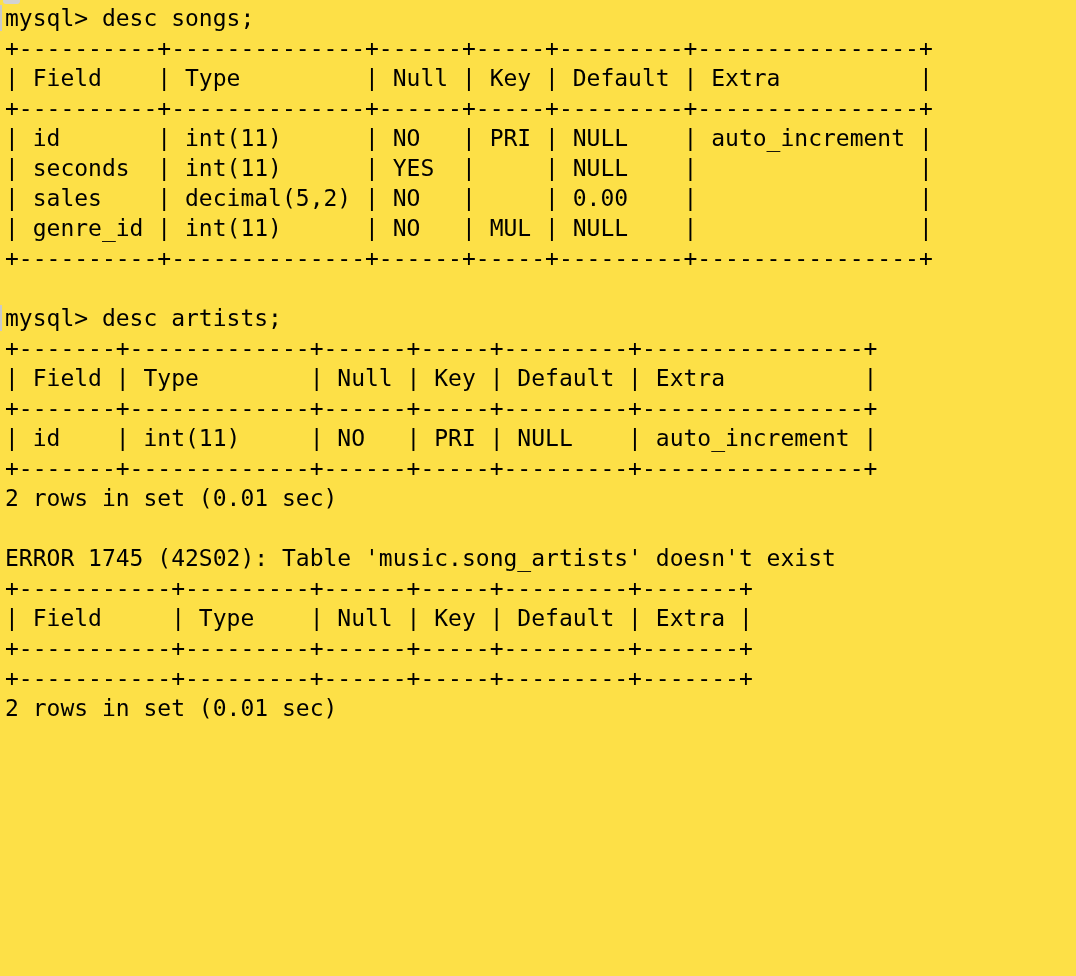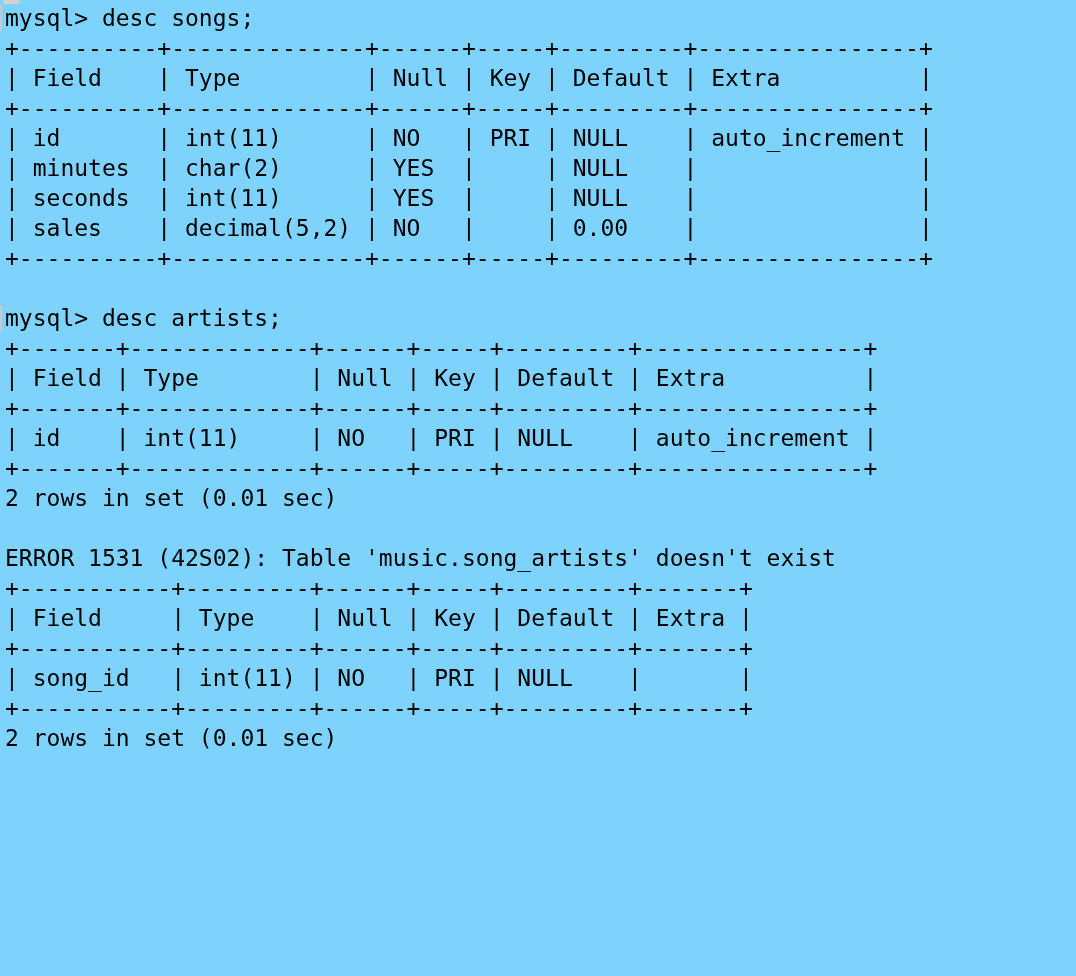--- a/index.html
+++ b/index.html
@@ -4,21 +4,21 @@
 <style>
   html, body {
     margin: 0;
     padding: 0;
     background: #ffffff;
   }
   .terminal {
     position: relative;
     width: 1076px;
     height: 976px;
-    background: #7dd3fc;
+    background: #fde047;
     font-family: "DejaVu Sans Mono", "Liberation Mono", monospace;
     font-size: 23px;
     line-height: 30px;
     color: #000000;
     padding-top: 3px;
     box-sizing: border-box;
     overflow: hidden;
     cursor: text;
   }
   .line {
@@ -52,33 +52,32 @@
 </head>
 <body>
 
 <div class="terminal" id="terminal">
   <div class="top-artifact"></div>
 <div class="line prompt">mysql&gt; desc songs;</div>
     <div class="line">+----------+--------------+------+-----+---------+----------------+</div>
     <div class="line">| Field    | Type         | Null | Key | Default | Extra          |</div>
     <div class="line">+----------+--------------+------+-----+---------+----------------+</div>
     <div class="line">| id       | int(11)      | NO   | PRI | NULL    | auto_increment |</div>
-    <div class="line">| minutes  | char(2)      | YES  |     | NULL    |                |</div>
     <div class="line">| seconds  | int(11)      | YES  |     | NULL    |                |</div>
     <div class="line">| sales    | decimal(5,2) | NO   |     | 0.00    |                |</div>
+    <div class="line">| genre_id | int(11)      | NO   | MUL | NULL    |                |</div>
     <div class="line">+----------+--------------+------+-----+---------+----------------+</div>
     <div class="line"></div>
     <div class="line prompt">mysql&gt; desc artists;</div>
     <div class="line">+-------+-------------+------+-----+---------+----------------+</div>
     <div class="line">| Field | Type        | Null | Key | Default | Extra          |</div>
     <div class="line">+-------+-------------+------+-----+---------+----------------+</div>
     <div class="line">| id    | int(11)     | NO   | PRI | NULL    | auto_increment |</div>
     <div class="line">+-------+-------------+------+-----+---------+----------------+</div>
     <div class="line">2 rows in set (0.01 sec)</div>
     <div class="line"></div>
-    <div class="line">ERROR 1531 (42S02): Table 'music.song_artists' doesn't exist</div>
+    <div class="line">ERROR 1745 (42S02): Table 'music.song_artists' doesn't exist</div>
     <div class="line">+-----------+---------+------+-----+---------+-------+</div>
     <div class="line">| Field     | Type    | Null | Key | Default | Extra |</div>
     <div class="line">+-----------+---------+------+-----+---------+-------+</div>
-    <div class="line">| song_id   | int(11) | NO   | PRI | NULL    |       |</div>
     <div class="line">+-----------+---------+------+-----+---------+-------+</div>
     <div class="line">2 rows in set (0.01 sec)</div>
   </div>
 
 </body></html>

